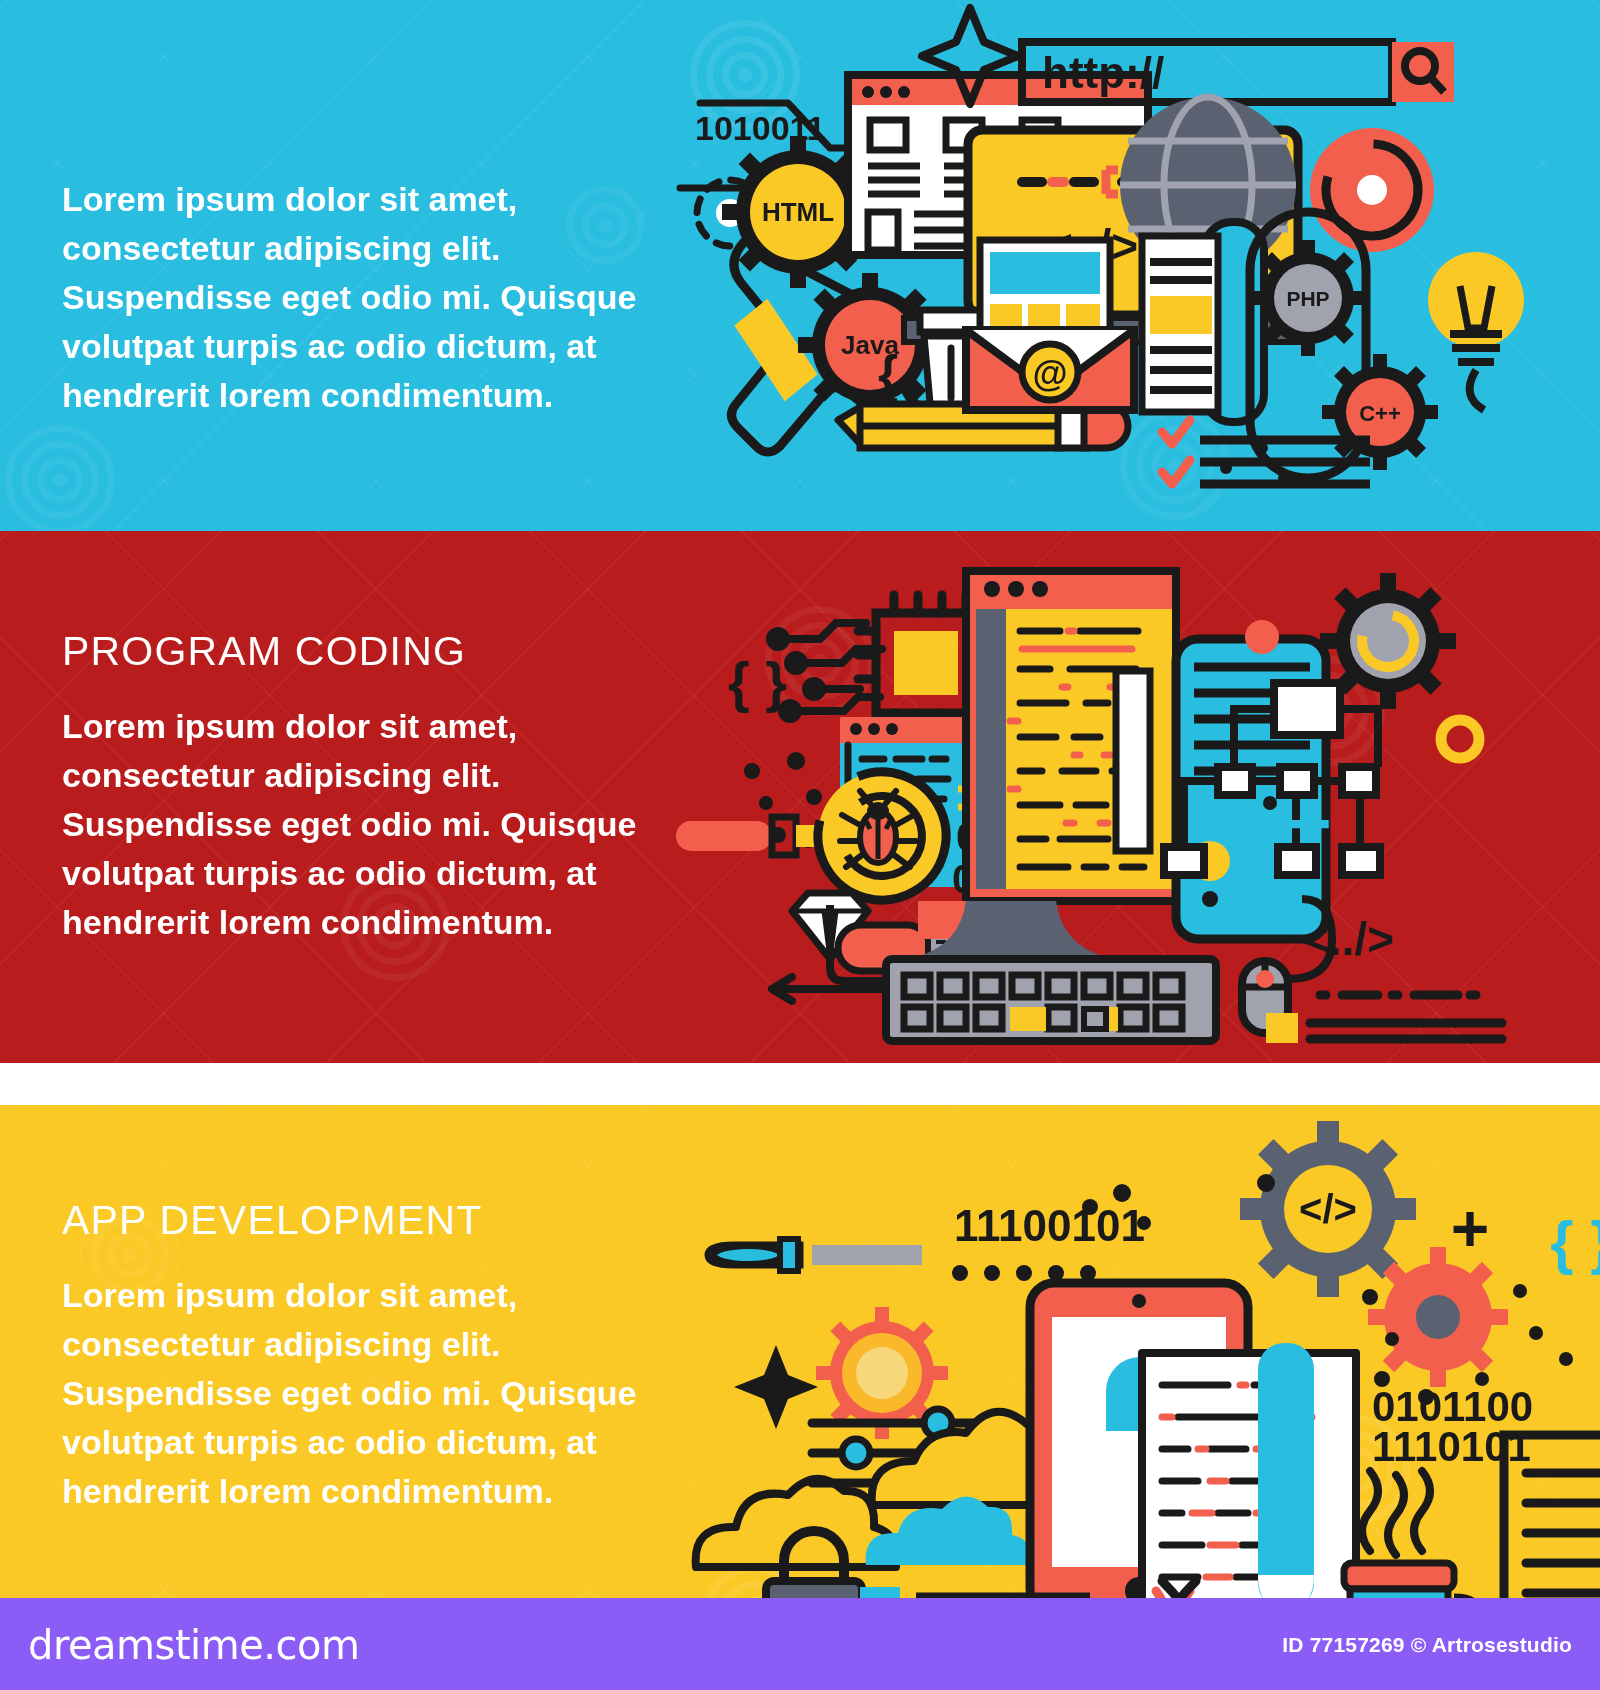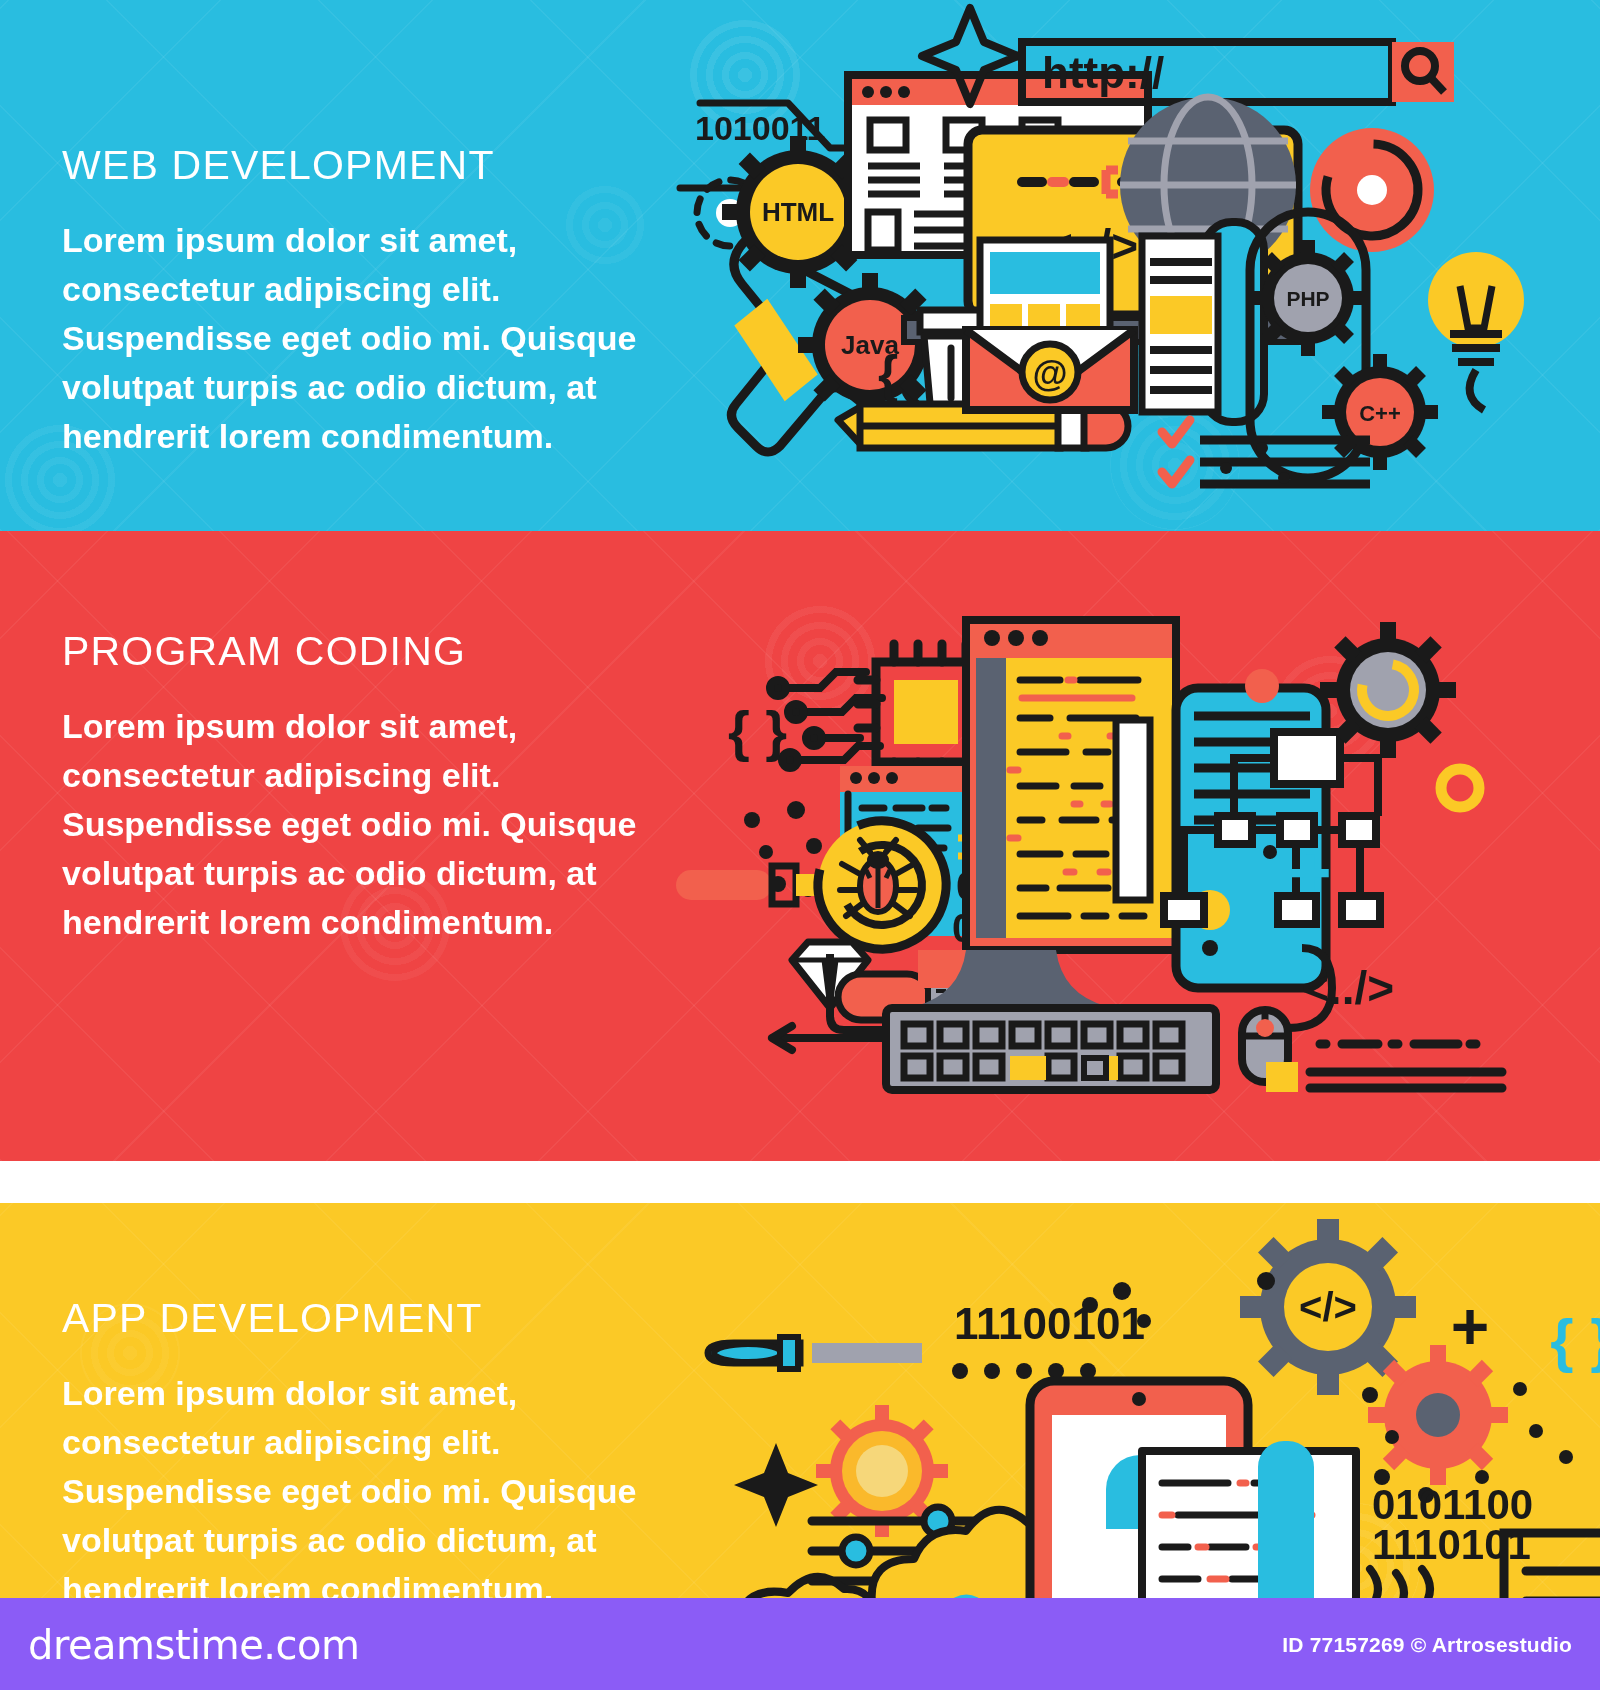--- a/index.html
+++ b/index.html
@@ -7,21 +7,21 @@
   body {
     font-family:"Liberation Sans", sans-serif;
     background:#ffffff;
     overflow:hidden;
     position:relative;
   }
   .stack { width:1600px; height:1690px; position:relative; }
 
   .banner { position:relative; width:1600px; overflow:hidden; }
   #banner-web   { height:531px; background:#29bde0; }
-  #banner-prog  { height:630px; background:#ef4444; }
+  #banner-prog  { height:532px; background:#b91c1c; }
   #banner-app   { height:535px; background:#fbc926;margin-top:42px; }
 
   
   .banner::before{
     content:""; position:absolute; inset:0; pointer-events:none;
     background:
       repeating-linear-gradient(45deg, rgba(255,255,255,.055) 0 1.5px, transparent 1.5px 150px),
       repeating-linear-gradient(-45deg, rgba(255,255,255,.055) 0 1.5px, transparent 1.5px 150px);
   }
   
@@ -71,21 +71,20 @@
 
 <div class="stack">
 
   <div class="banner" id="banner-web">
     <div class="spiral" style="left:690px;top:20px;width:110px;height:110px;"></div>
     <div class="spiral" style="left:560px;top:180px;width:90px;height:90px;opacity:.3"></div>
     <div class="spiral" style="left:0px;top:420px;width:120px;height:120px;opacity:.35"></div>
     <div class="spiral" style="left:1110px;top:400px;width:130px;height:130px;opacity:.3"></div>
 
     <div class="copy">
-      <div class="b-title">WEB DEVELOPMENT</div>
       <div class="b-body">Lorem ipsum dolor sit amet, consectetur adipiscing elit. Suspendisse eget odio mi. Quisque volutpat turpis ac odio dictum, at hendrerit lorem condimentum.</div>
     </div>
 
     <div class="art">
       <svg viewBox="0 0 930 531" xmlns="http://www.w3.org/2000/svg">
         <g fill="none" stroke="#1a1a1a" stroke-width="7" stroke-linecap="round" stroke-linejoin="round">
 
           <path d="M30 103 H118 L160 148 H210"></path>
           <circle cx="228" cy="148" r="16" fill="#29bde0"></circle>
           <path d="M10 188 H210"></path>

